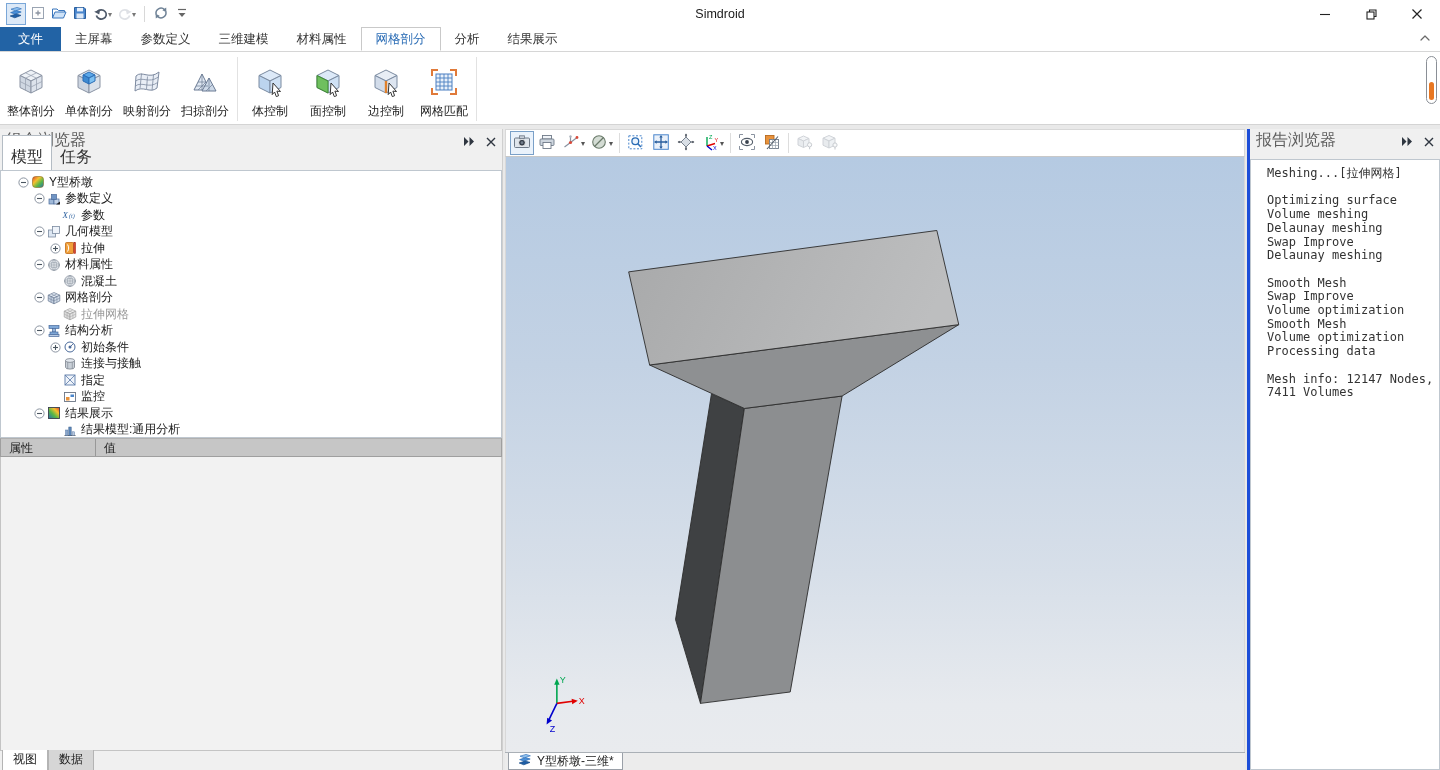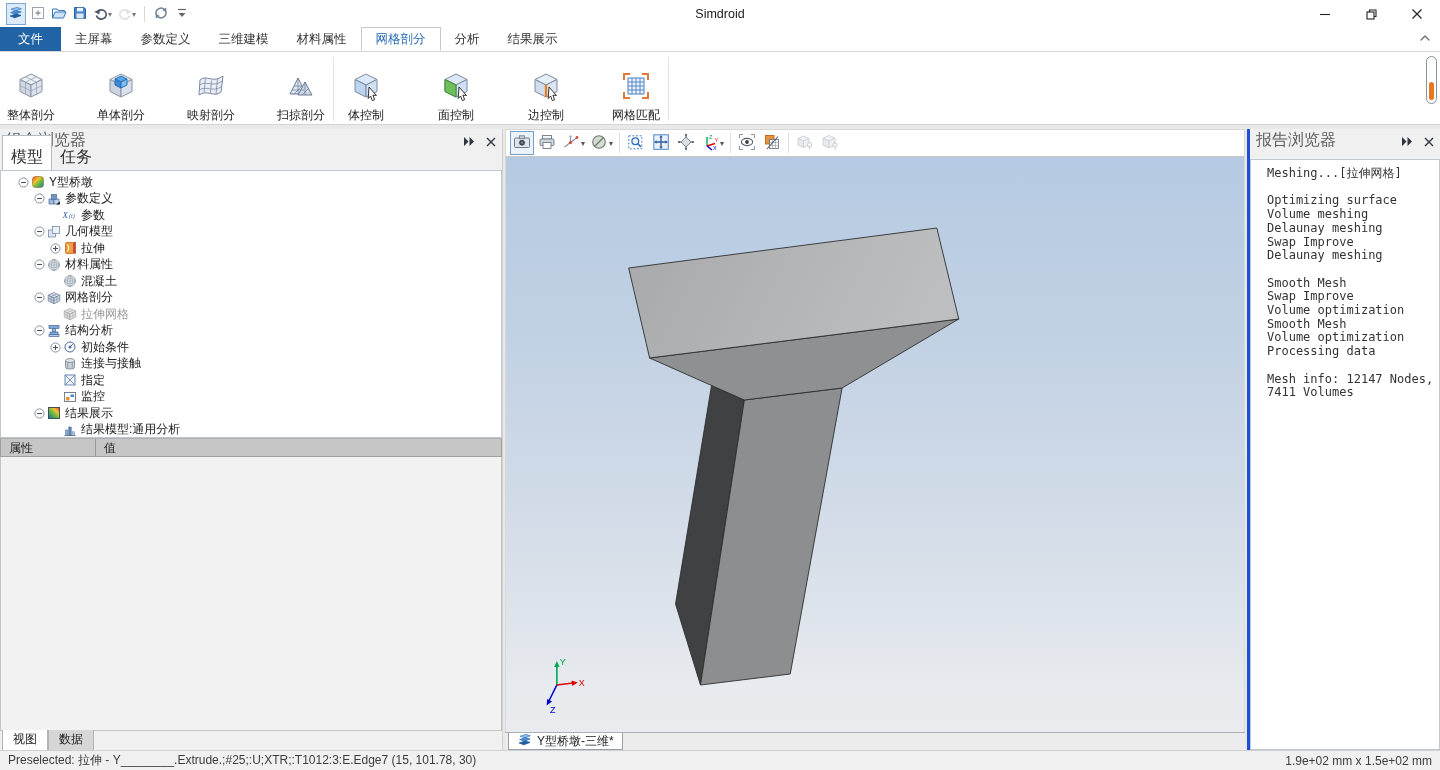--- a/index.html
+++ b/index.html
@@ -21,21 +21,21 @@
 
   
   .tabrow { height:24px; background:#fff; display:flex; align-items:flex-end; border-bottom:1px solid #d6d6d6; flex:none; position:relative; }
   .rtab { height:24px; display:flex; align-items:center; padding:0 14px; font-size:12.5px; color:#333; cursor:default; }
   .rtab.file { background:#2263a5; color:#fff; padding:0 18px; }
   .rtab.active { background:#fff; color:#2a6cb5; border:1px solid #c9c9c9; border-bottom:1px solid #fff; margin-bottom:-1px; }
   .tabrow-right { position:absolute; right:8px; top:4px; }
 
   
   .ribbon { height:73px; background:#fff; border-bottom:1px solid #d4d4d4; display:flex; align-items:stretch; padding:2px 0 0 2px; flex:none; position:relative; }
-  .rgroup { display:flex; align-items:flex-end;gap:32px; }
+  .rgroup { display:flex; align-items:center; }
   .ritem { width:58px; display:flex; flex-direction:column; align-items:center; justify-content:flex-start; padding-top:5px; }
   .ritem .ricon { height:36px; display:flex; align-items:center; justify-content:center; }
   .ritem .rlabel { font-size:12px; color:#222; margin-top:3px; white-space:nowrap; }
   .rsep { width:1px; background:#e2e2e2; margin:3px 3px; }
   .ribbon-slider { position:absolute; right:3px; top:4px; width:11px; height:48px; border:1.5px solid #8a8f96; border-radius:6px; background:#fff; }
   .ribbon-slider .fill { position:absolute; left:2px; right:2px; bottom:3px; height:18px; background:#e87722; border-radius:3px; }
 
   
   .content { flex:1; display:flex; background:#e9e9e9; padding-top:4px; min-height:0; }
   .splitter { width:2px; background:#e9e9e9; flex:none; }
@@ -729,17 +729,13 @@
               </svg></span>
           <span><svg width="10" height="10" viewBox="0 0 10 10">
                 <path d="M1 1 L9 9 M9 1 L1 9" stroke="#2f3640" stroke-width="1.4"></path>
               </svg></span>
         </span>
       </div>
       <div class="log" id="log"><div class="logline">Meshing...[拉伸网格]</div><div class="logline"> </div><div class="logline">Optimizing surface</div><div class="logline">Volume meshing</div><div class="logline">Delaunay meshing</div><div class="logline">Swap Improve</div><div class="logline">Delaunay meshing</div><div class="logline"> </div><div class="logline">Smooth Mesh</div><div class="logline">Swap Improve</div><div class="logline">Volume optimization</div><div class="logline">Smooth Mesh</div><div class="logline">Volume optimization</div><div class="logline">Processing data</div><div class="logline"> </div><div class="logline">Mesh info: 12147 Nodes,</div><div class="logline">7411 Volumes</div></div>
     </div>
   </div>
 
-  <div class="statusbar">
-    <span>Preselected: 拉伸 - Y________.Extrude.;#25;:U;XTR;:T1012:3:E.Edge7 (15, 101.78, 30)</span>
-    <span class="sright">1.9e+02 mm x 1.5e+02 mm</span>
-  </div>
 </div>
 
 </body></html>

